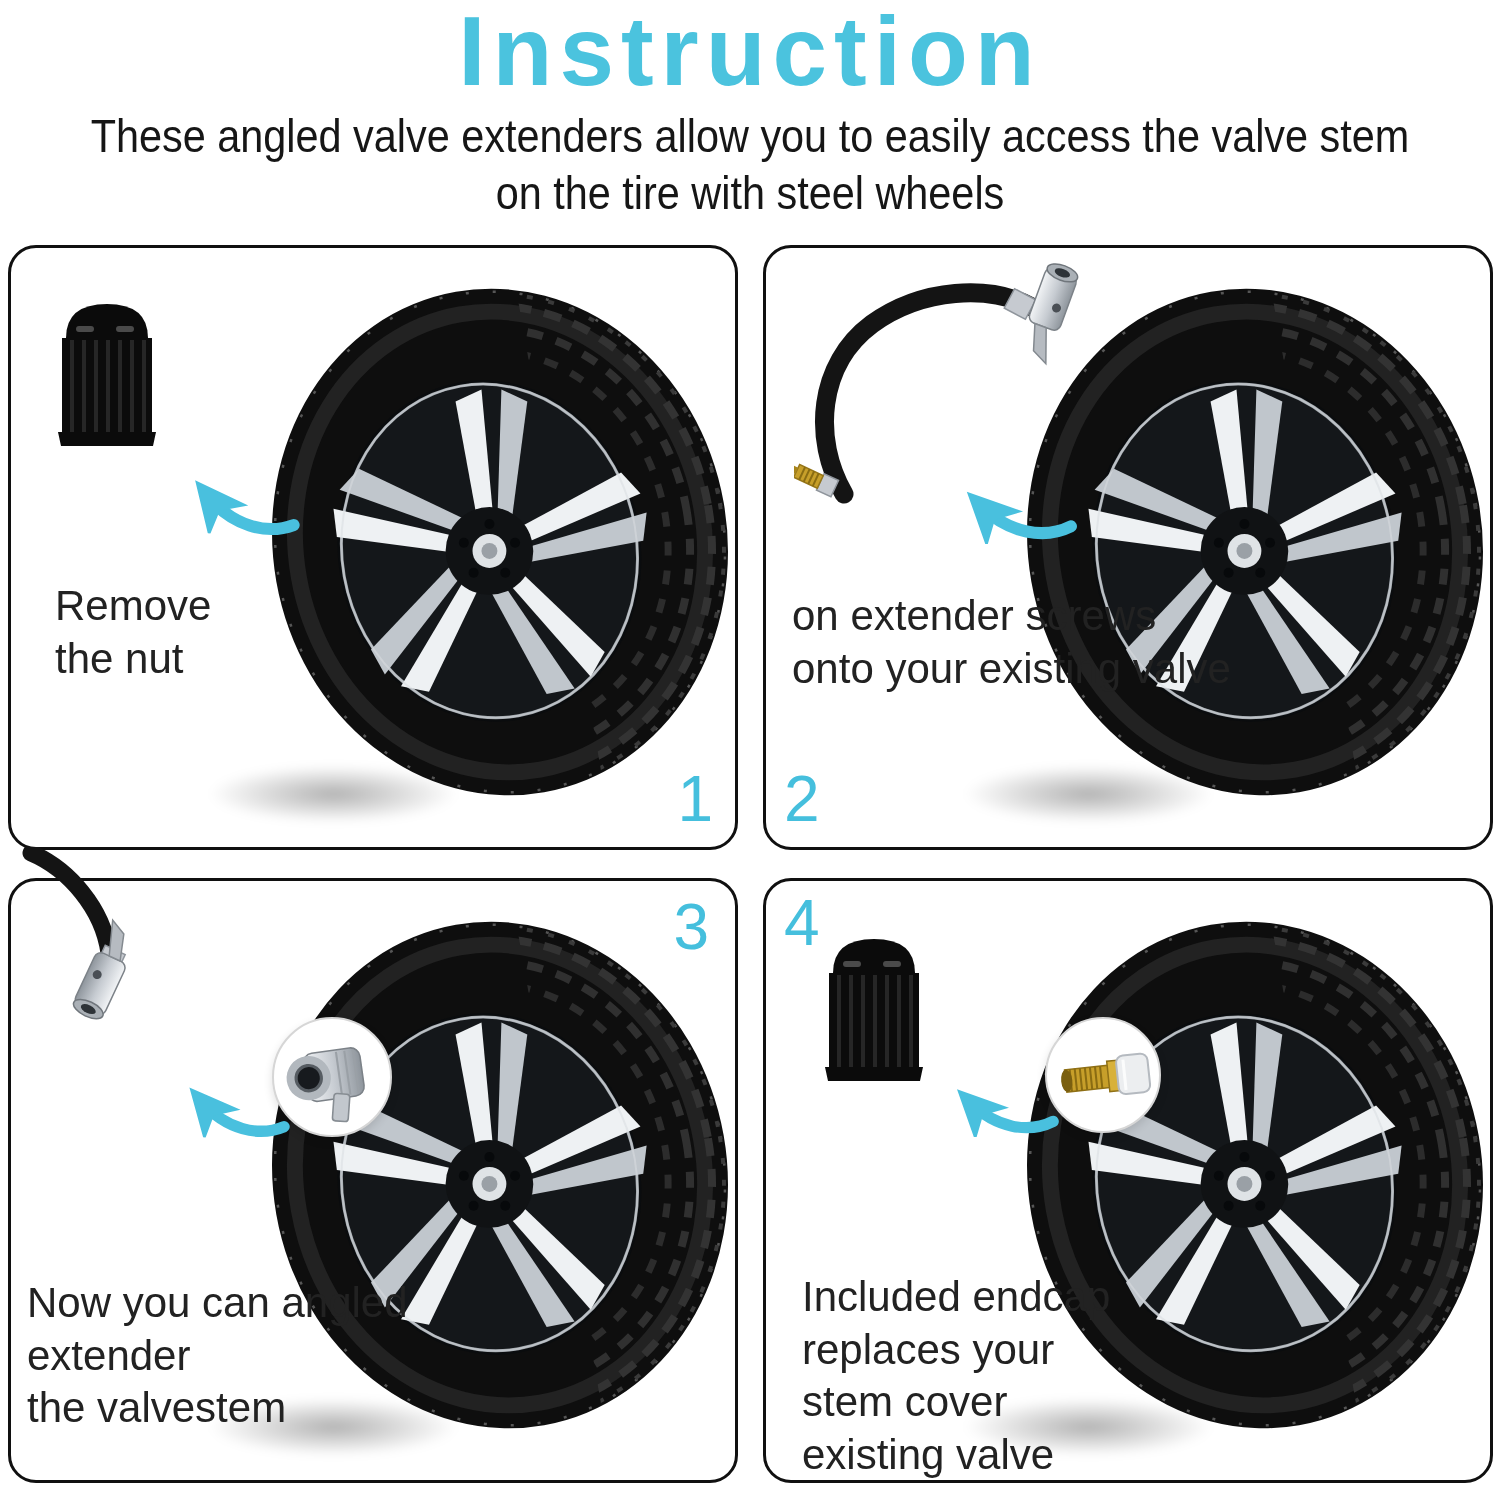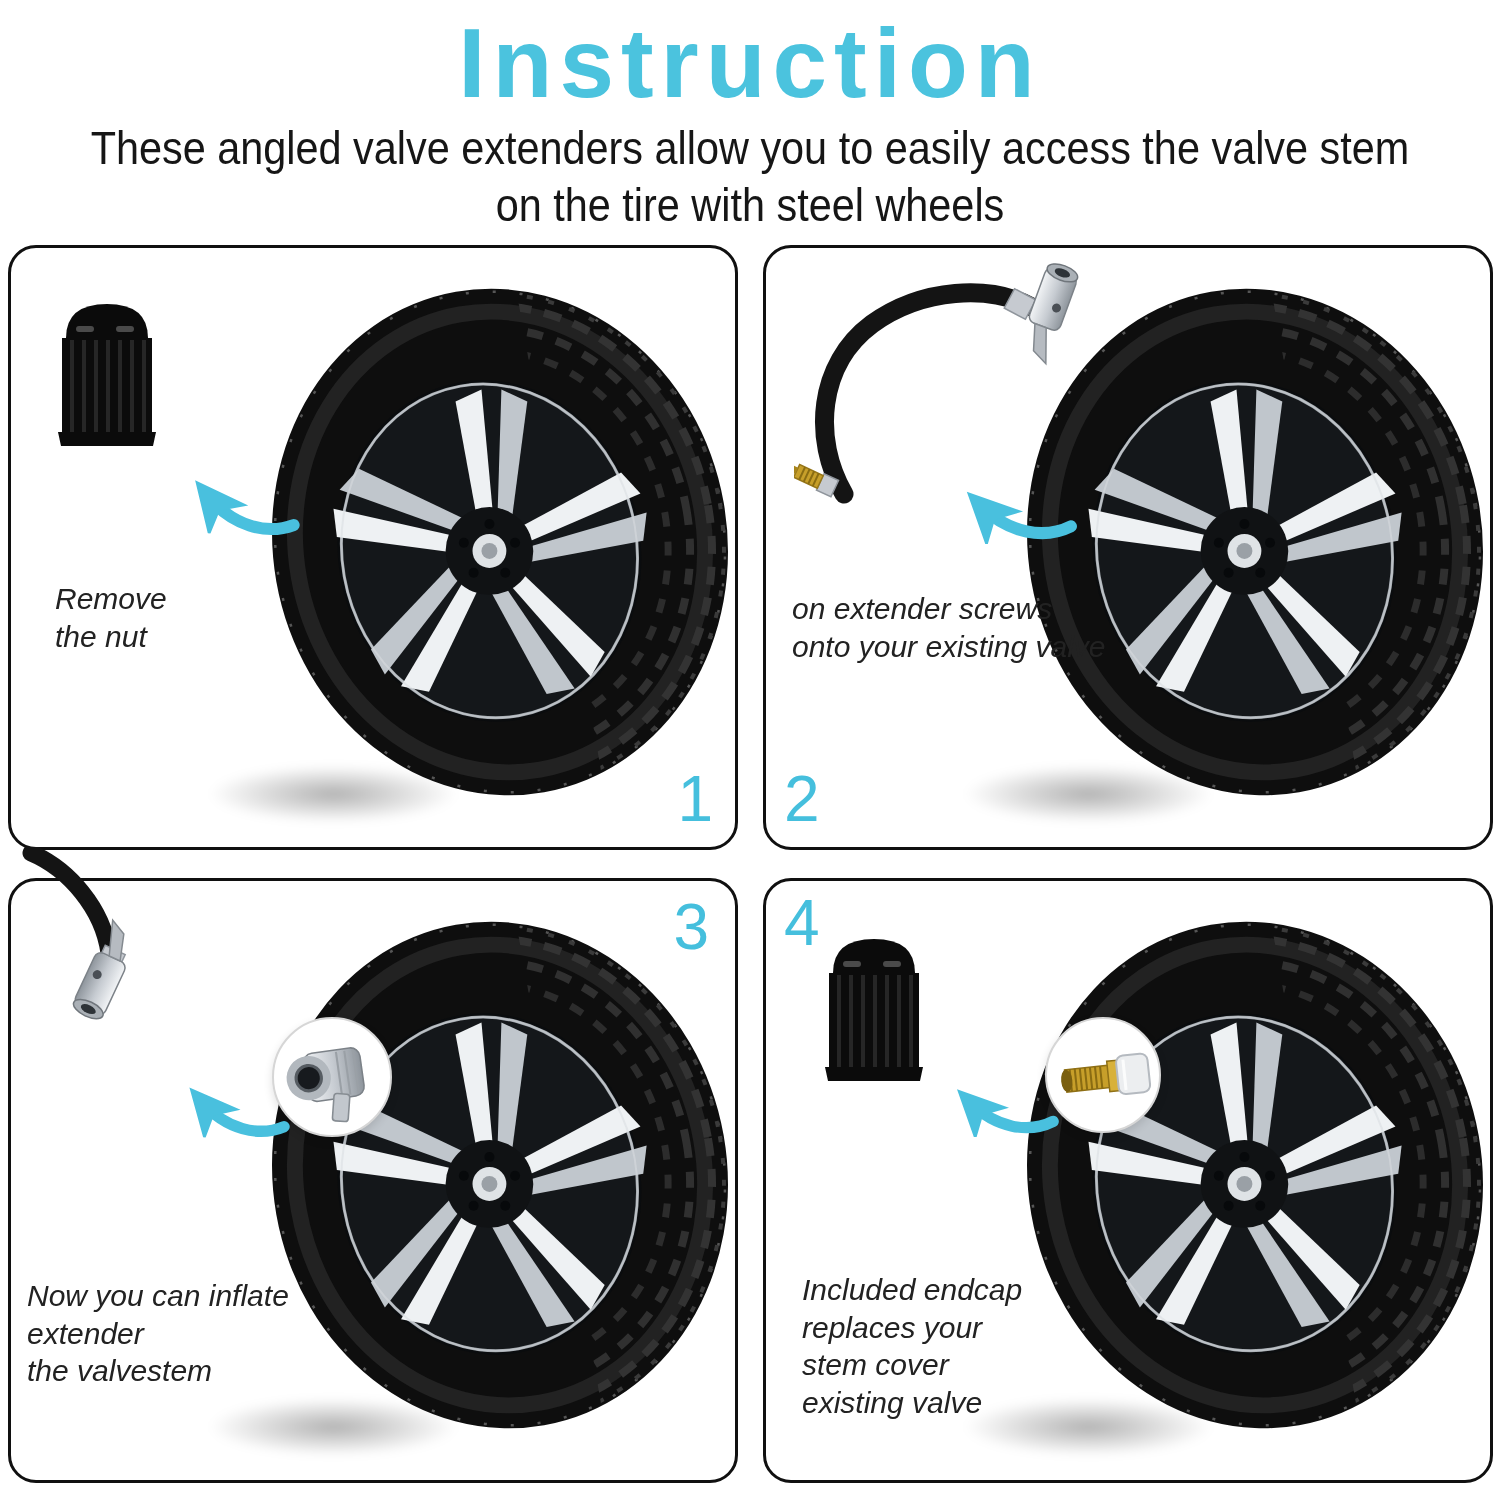--- a/index.html
+++ b/index.html
@@ -1,20 +1,20 @@
 <!DOCTYPE html>
 <html><head>
 <meta charset="utf-8">
 <style>
   html,body{margin:0;padding:0;background:#ffffff;}
   .page{position:relative;width:1500px;height:1488px;background:#ffffff;overflow:hidden;
         font-family:"Liberation Sans", sans-serif;color:#1a1a1a;}
   
   .hdr{position:absolute;left:0;top:0;width:1500px;text-align:center;}
-  .title{margin:0;padding-top:14px;font-size:98px;line-height:1.0;font-weight:bold;
+  .title{margin:0;padding-top:2px;font-size:98px;line-height:1.0;font-weight:bold;
          letter-spacing:7px;color:#4BC3DE;}
   .subtitle{margin:8px 0 0 0;font-size:46px;line-height:1.24;font-weight:400;color:#161616;
             transform:scaleX(.9);transform-origin:50% 0;}
   
   .panel{position:absolute;width:730px;height:605px;border:3px solid #101010;border-radius:28px;
          box-sizing:border-box;background:#ffffff;}
   .p1{left:8px;top:245px;}
   .p2{left:763px;top:245px;}
   .p3{left:8px;top:878px;}
   .p4{left:763px;top:878px;}
@@ -31,21 +31,21 @@
   .p2 .arrow{left:168px;top:182px;width:150px;height:114px;}
   .p3 .arrow{left:148px;top:152px;width:140px;height:106px;transform:rotate(4deg);}
   .p4 .arrow{left:160px;top:152px;width:140px;height:104px;}
   .hose2{left:28px;top:6px;width:300px;height:280px;z-index:3;}
   .hose3{left:-6px;top:-34px;width:224px;height:234px;z-index:3;}
   .inset{border-radius:50%;background:#ffffff;border:2px solid #d6d6d6;z-index:2;
          box-shadow:0 4px 10px rgba(0,0,0,.12);overflow:hidden;}
   .p3 .inset{left:261px;top:136px;width:116px;height:116px;}
   .p4 .inset{left:279px;top:136px;width:112px;height:112px;}
   .inset svg{width:100%;height:100%;display:block;}
-  .caption{z-index:5;font-size:30px;line-height:1.25;color:#222222;font-style:italic;}
+  .caption{z-index:5;font-size:42px;line-height:1.25;color:#222222;}
   .caption span{display:block;white-space:nowrap;}
   .p1 .caption{left:44px;top:332px;}
   .p2 .caption{left:26px;top:342px;}
   .p3 .caption{left:16px;top:396px;}
   .p4 .caption{left:36px;top:390px;}
   .num{z-index:6;font-size:64px;line-height:1;color:#45BFDD;font-weight:400;}
   .p1 .num{right:22px;bottom:16px;}
   .p2 .num{left:18px;bottom:16px;}
   .p3 .num{right:26px;top:14px;}
   .p4 .num{left:18px;top:10px;}
@@ -238,21 +238,21 @@
           <rect x="-11" y="-10" width="22" height="20" fill="#c6cad0" stroke="#8f959c" stroke-width="1.5"></rect>
         </g>
       <g transform="translate(96,136) rotate(205)">
           <use href="#chuck"></use>
         </g>
     </svg>
     <svg class="arrow" viewBox="0 0 160 120">
         <use href="#swoosh"></use>
       </svg>
     <div class="caption">
-      <span>Now you can inflate</span>
+      <span>Now you can angled</span>
       <span>extender</span>
       <span>the valvestem</span>
     </div>
     <div class="num">3</div>
   </section>
 
   <section class="panel p4">
     <div class="tire-shadow"></div>
     <svg class="tire" viewBox="0 0 480 530">
         <use href="#tire"></use>

